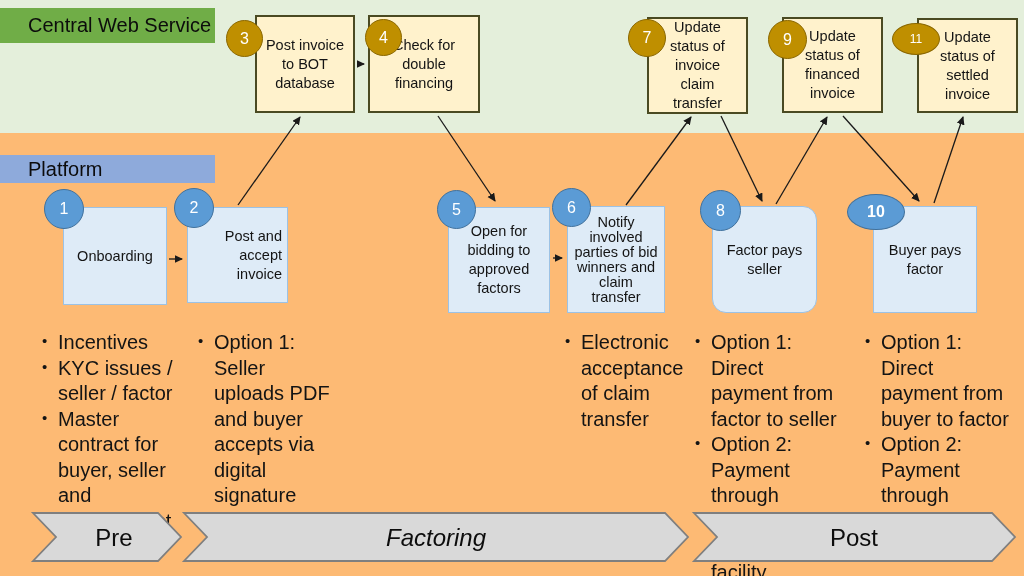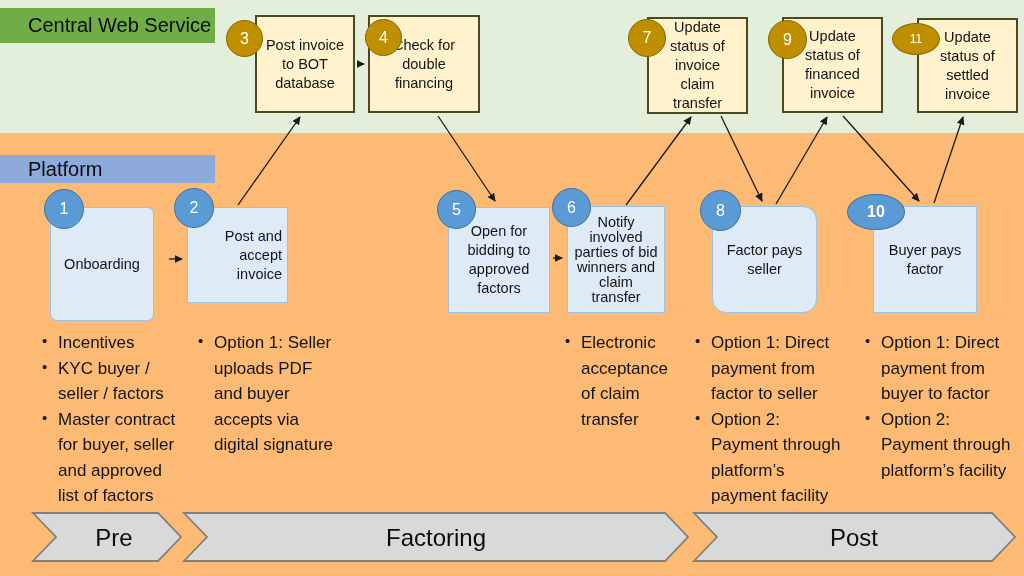--- a/index.html
+++ b/index.html
@@ -18,21 +18,21 @@
         text-align:center;font-size:14.5px;line-height:19px;color:#141414;}
   .step.central{background:var(--step-central-fill);border:2px solid var(--step-central-border);padding:0 10px;}
   .step.platform{background:var(--step-platform-fill);border:1.5px solid var(--step-platform-border);padding:0 5px;}
   .step.tight{line-height:15px;}
   
   .badge{position:absolute;border-radius:50%;display:flex;align-items:center;justify-content:center;
          color:#fff;font-size:16px;z-index:5;}
   .badge.gold{background:var(--badge-gold);border:1px solid #8a6700;}
   .badge.blue{background:var(--badge-blue);border:1px solid #41719C;}
   
-  ul.notes{position:absolute;margin:0;padding:0;list-style:none;font-size:17px;line-height:25.5px;color:#141414;}
+  ul.notes{position:absolute;margin:0;padding:0;list-style:none;font-size:20px;line-height:25.5px;color:#141414;}
   ul.notes li{position:relative;padding-left:18px;}
   ul.notes li::before{content:"\2022";position:absolute;left:2px;top:-2px;font-size:15px;color:#141414;}
   
   svg.overlay{position:absolute;left:0;top:0;pointer-events:none;}
   .phase-label{position:absolute;top:517px;height:42px;line-height:42px;transform:translateX(-50%);
                font-size:24px;color:#0c0c0c;white-space:nowrap;}
 </style>
 </head>
 <body>
 
@@ -75,21 +75,21 @@
   <div class="step central" style="left:647px;top:17px;width:101px;height:97px;">
     <span>Update status of invoice claim transfer</span>
   </div>
   <div class="step central" style="left:782px;top:17px;width:101px;height:96px;">
     <span>Update status of financed invoice</span>
   </div>
   <div class="step central" style="left:917px;top:18px;width:101px;height:95px;">
     <span>Update status of settled invoice</span>
   </div>
 
-  <div class="step platform" style="left:50px;top:207px;width:104px;height:114px;border-radius:7px;">
+  <div class="step platform" style="left:63px;top:207px;width:104px;height:98px;">
     <span>Onboarding</span>
   </div>
   <div class="step platform" style="left:187px;top:207px;width:101px;height:96px;text-align:right;">
     <span>Post and accept invoice</span>
   </div>
   <div class="step platform" style="left:448px;top:207px;width:102px;height:106px;">
     <span>Open for bidding to approved factors</span>
   </div>
   <div class="step platform tight" style="left:567px;top:206px;width:98px;height:107px;">
     <span>Notify involved parties of bid winners and claim transfer</span>
@@ -131,21 +131,21 @@
     </div>
   <div class="badge blue" style="left:700px;top:190px;width:39px;height:39px;">
       <span>8</span>
     </div>
   <div class="badge blue" style="left:847px;top:194px;width:56px;height:34px;font-weight:bold;">
       <span>10</span>
     </div>
 
   <ul class="notes" style="left:40px;top:330px;width:136px;">
     <li>Incentives</li>
-    <li>KYC buyer / seller / factors</li>
+    <li>KYC issues / seller / factor</li>
     <li>Master contract for buyer, seller and approved list of factors</li>
   </ul>
   <ul class="notes" style="left:196px;top:330px;width:143px;">
     <li>Option 1: Seller uploads PDF and buyer accepts via digital signature</li>
   </ul>
   <ul class="notes" style="left:563px;top:330px;width:106px;">
     <li>Electronic acceptance of claim transfer</li>
   </ul>
   <ul class="notes" style="left:693px;top:330px;width:151px;">
     <li>Option 1: Direct payment from factor to seller</li>
@@ -157,16 +157,16 @@
   </ul>
 
   <svg class="overlay" style="top:510px;" width="1024" height="56">
     <g fill="#D9D9D9" stroke="#7F7F7F" stroke-width="1.8" stroke-linejoin="miter">
       <polygon points="33,3 158,3 181,27 158,51 33,51 56,27"></polygon>
       <polygon points="184,3 665,3 688,27 665,51 184,51 207,27"></polygon>
       <polygon points="694,3 992,3 1015,27 992,51 694,51 717,27"></polygon>
     </g>
   </svg>
   <div class="phase-label" style="left:114px;">Pre</div>
-  <div class="phase-label" style="left:436px;">Factoring</div>
+  <div class="phase-label" style="left:436px;font-style:italic;">Factoring</div>
   <div class="phase-label" style="left:854px;">Post</div>
 
 </div>
 
 </body></html>

